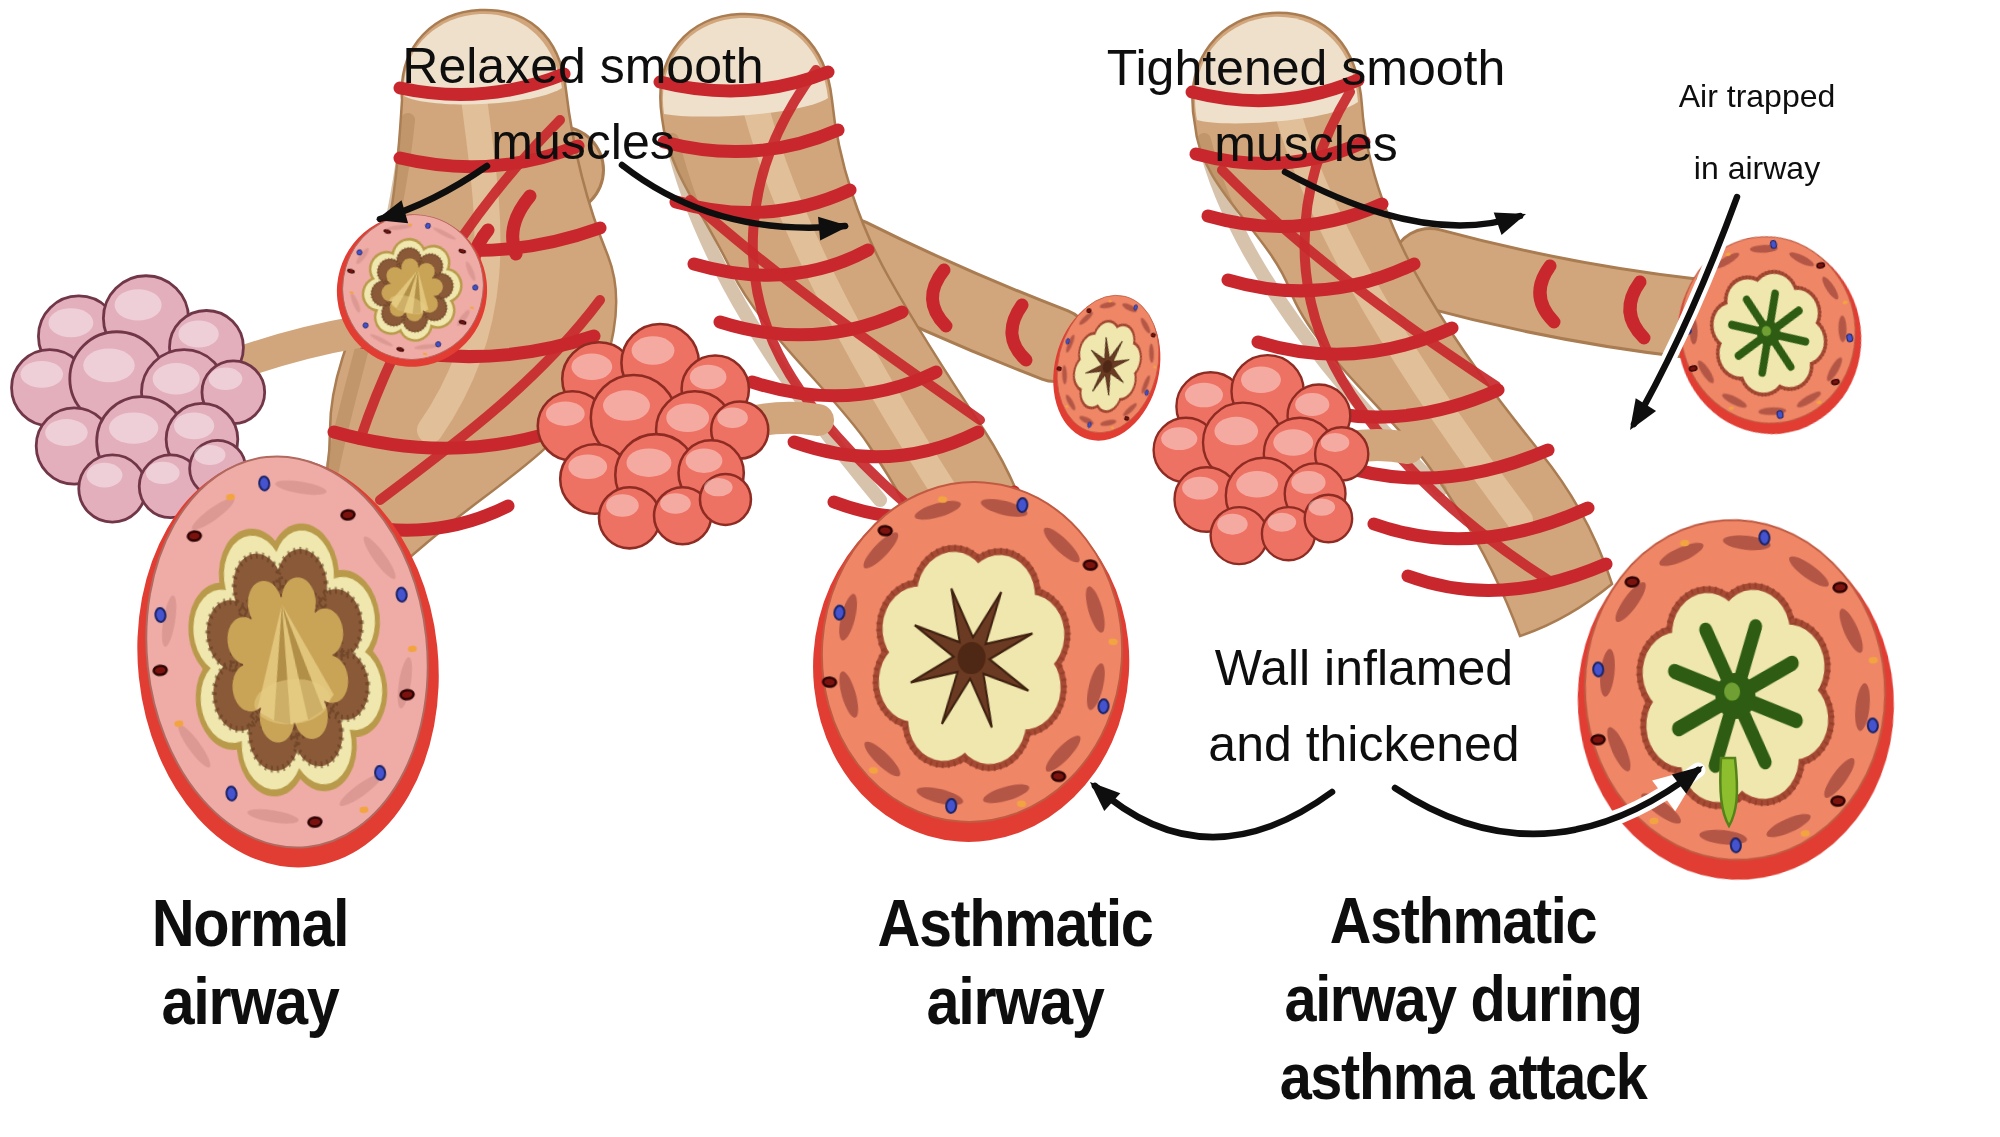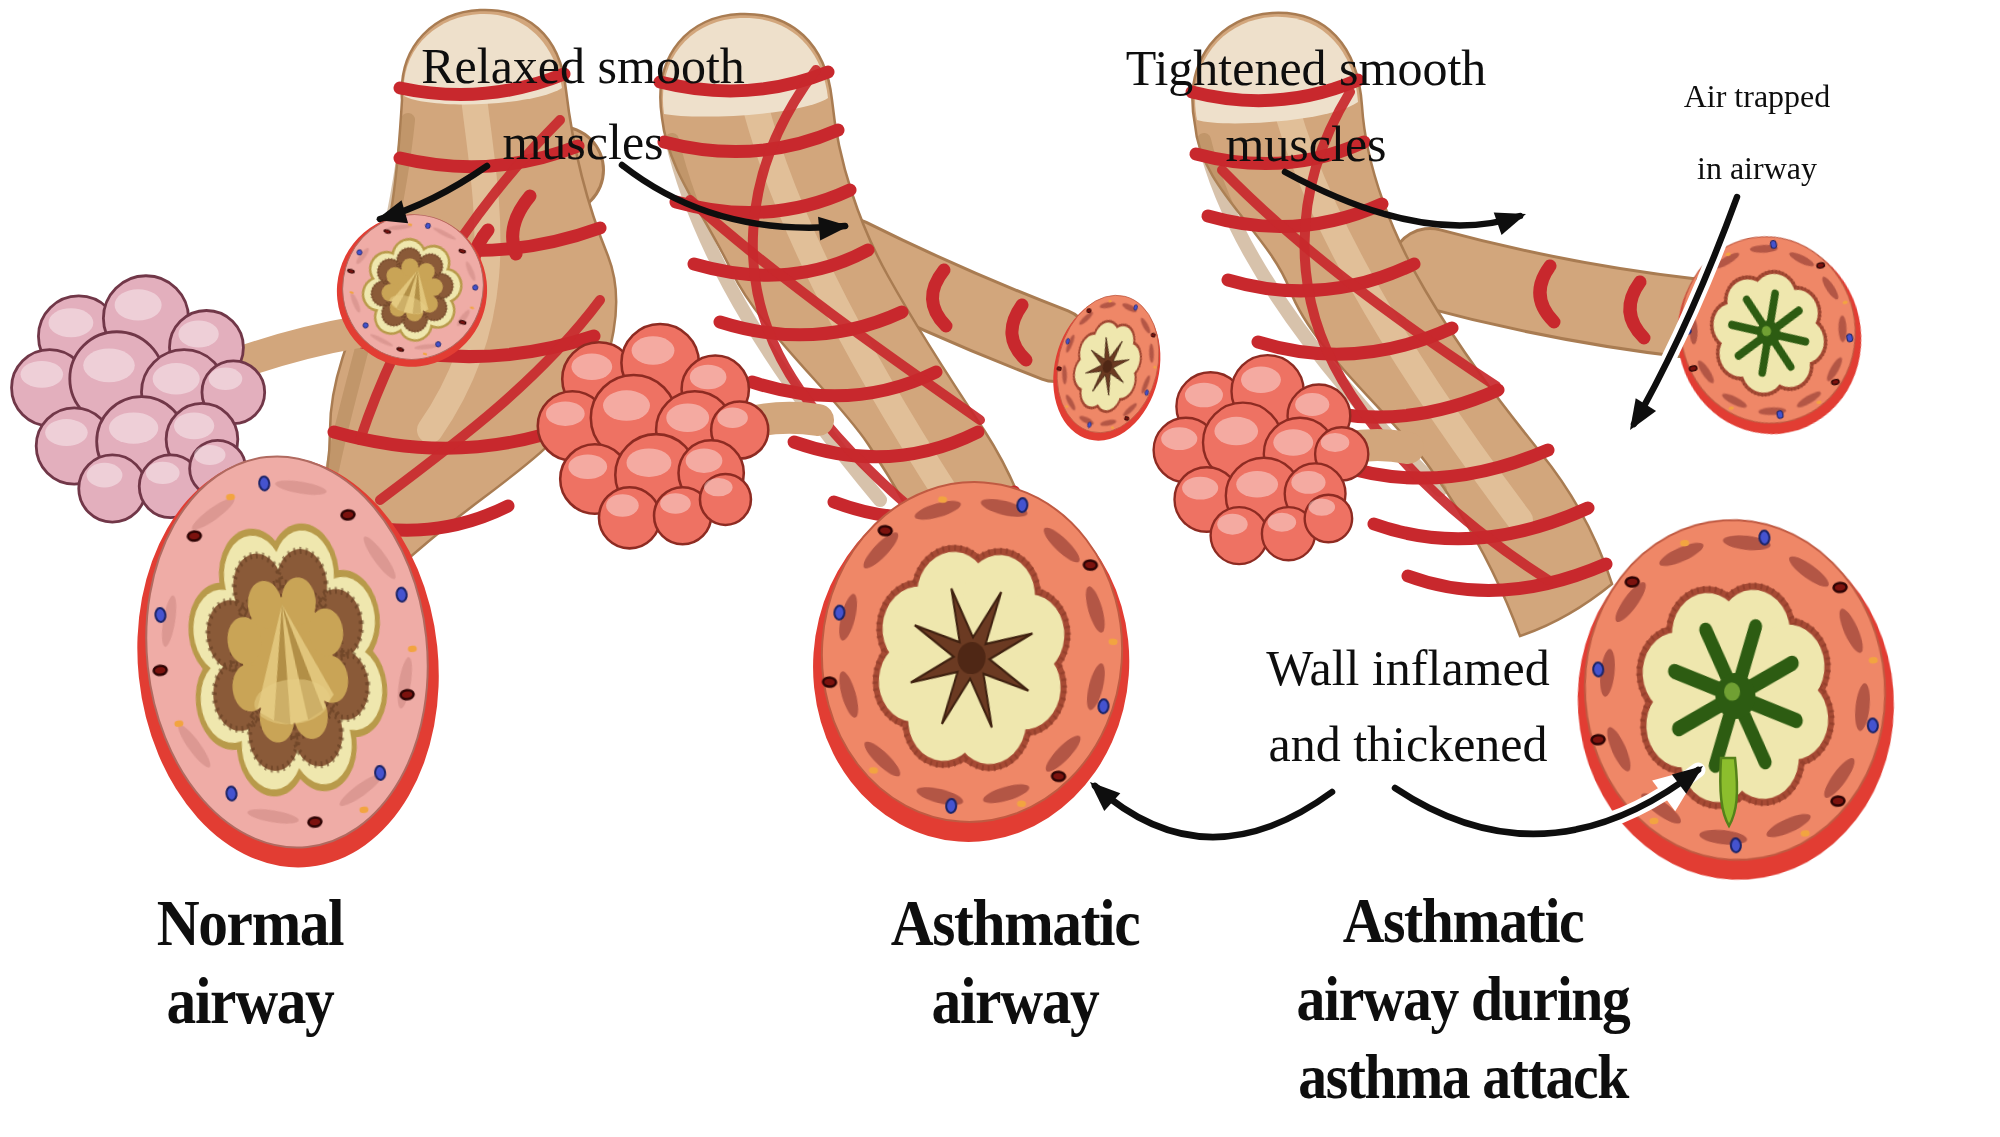--- a/index.html
+++ b/index.html
@@ -1,17 +1,17 @@
 <!DOCTYPE html>
 <html style="--background: #ffffff; --ink: #0e0e0e; --tubeBase: #d2a67c; --tubeEdge: #a97c52; --tubeHighlight: #ecd4ae; --tubeShadow: #b08557; --tubeTip: #eee0cb; --muscleRed: #c8282d; --alveoliNormal: #e3afbd; --alveoliNormalLine: #713748; --alveoliAsthma: #ee7263; --alveoliAsthmaLine: #8e2b22; --rimRed: #e23d33; --wallNormal: #efaca6; --wallStreakNormal: #d6918b; --wallAsthma: #ef8767; --wallSpindle: #a84c3e; --liningEdge: #b89a4a; --liningFringe: #a64a34; --liningCream: #efe7ae; --mucosaBrown: #8a5a38; --lumenGold: #c9a456; --lumenRayLight: #e8d088; --lumenRayDark: #9b7a35; --lumenBrown: #6b3a22; --mucusGreen: #2d5c12; --mucusHighlight: #7cab3a; --mucusDrip: #8cbe2d; --mucusDripEdge: #55821a; --cellBlue: #4553cf; --cellBlueEdge: #1b2366; --cellRed: #7c120e; --cellRedEdge: #2e0404; --cellOrange: #f2a440;"><head>
 <meta charset="utf-8">
 <style>
   html,body{margin:0;padding:0;background:#fff}
   .stage{position:relative;width:2000px;height:1137px;background:var(--background,#fff);
-         font-family:Liberation Serif, serif;overflow:hidden}
+         font-family:Liberation Sans, sans-serif;overflow:hidden}
   .stage > svg{position:absolute;left:0;top:0}
   .note{position:absolute;transform:translateX(-50%);text-align:center;
         font-size:50px;line-height:76px;color:var(--ink);white-space:nowrap}
   .note.small{font-size:32px;line-height:72px}
   .cap{position:absolute;transform:translateX(-50%) scaleX(.9);text-align:center;font-weight:700;
        font-size:66px;line-height:78px;letter-spacing:-1.5px;color:var(--ink);white-space:nowrap}
   .cap.three{font-size:64px}
   
   .tube{fill:var(--tubeBase);stroke:var(--tubeEdge);stroke-width:2.5}
   .tip{fill:var(--tubeTip);stroke:none}
@@ -388,21 +388,21 @@
 <div class="note" style="left:1306px;top:30px">
   <div>Tightened smooth</div>
   <div>muscles</div>
 </div>
 
 <div class="note small" style="left:1757px;top:60px">
   <div>Air trapped</div>
   <div>in airway</div>
 </div>
 
-<div class="note" style="left:1408px;top:630px">
+<div class="note" style="left:1364px;top:630px">
   <div>Wall inflamed</div>
   <div>and thickened</div>
 </div>
 
 <div class="cap" style="left:250px;top:884px">
   <div>Normal</div>
   <div>airway</div>
 </div>
 
 <div class="cap" style="left:1015px;top:884px">

